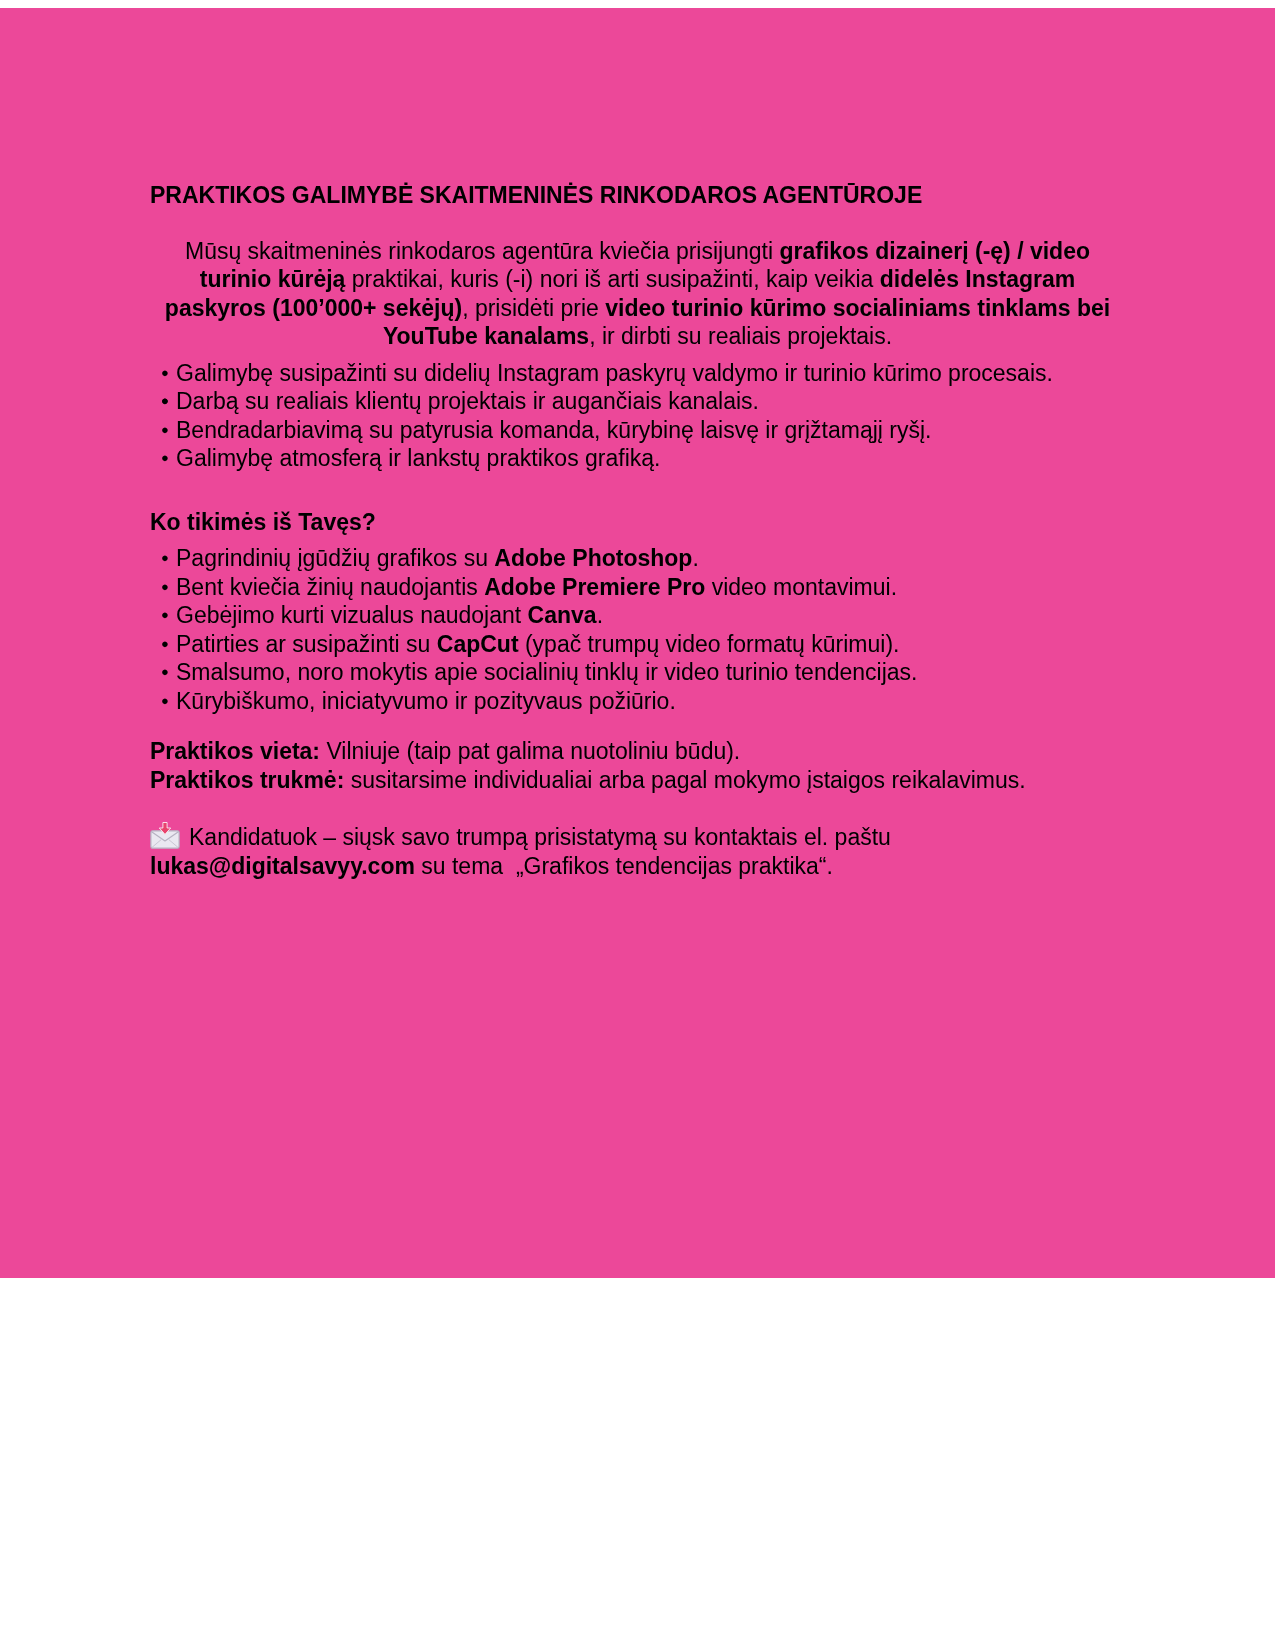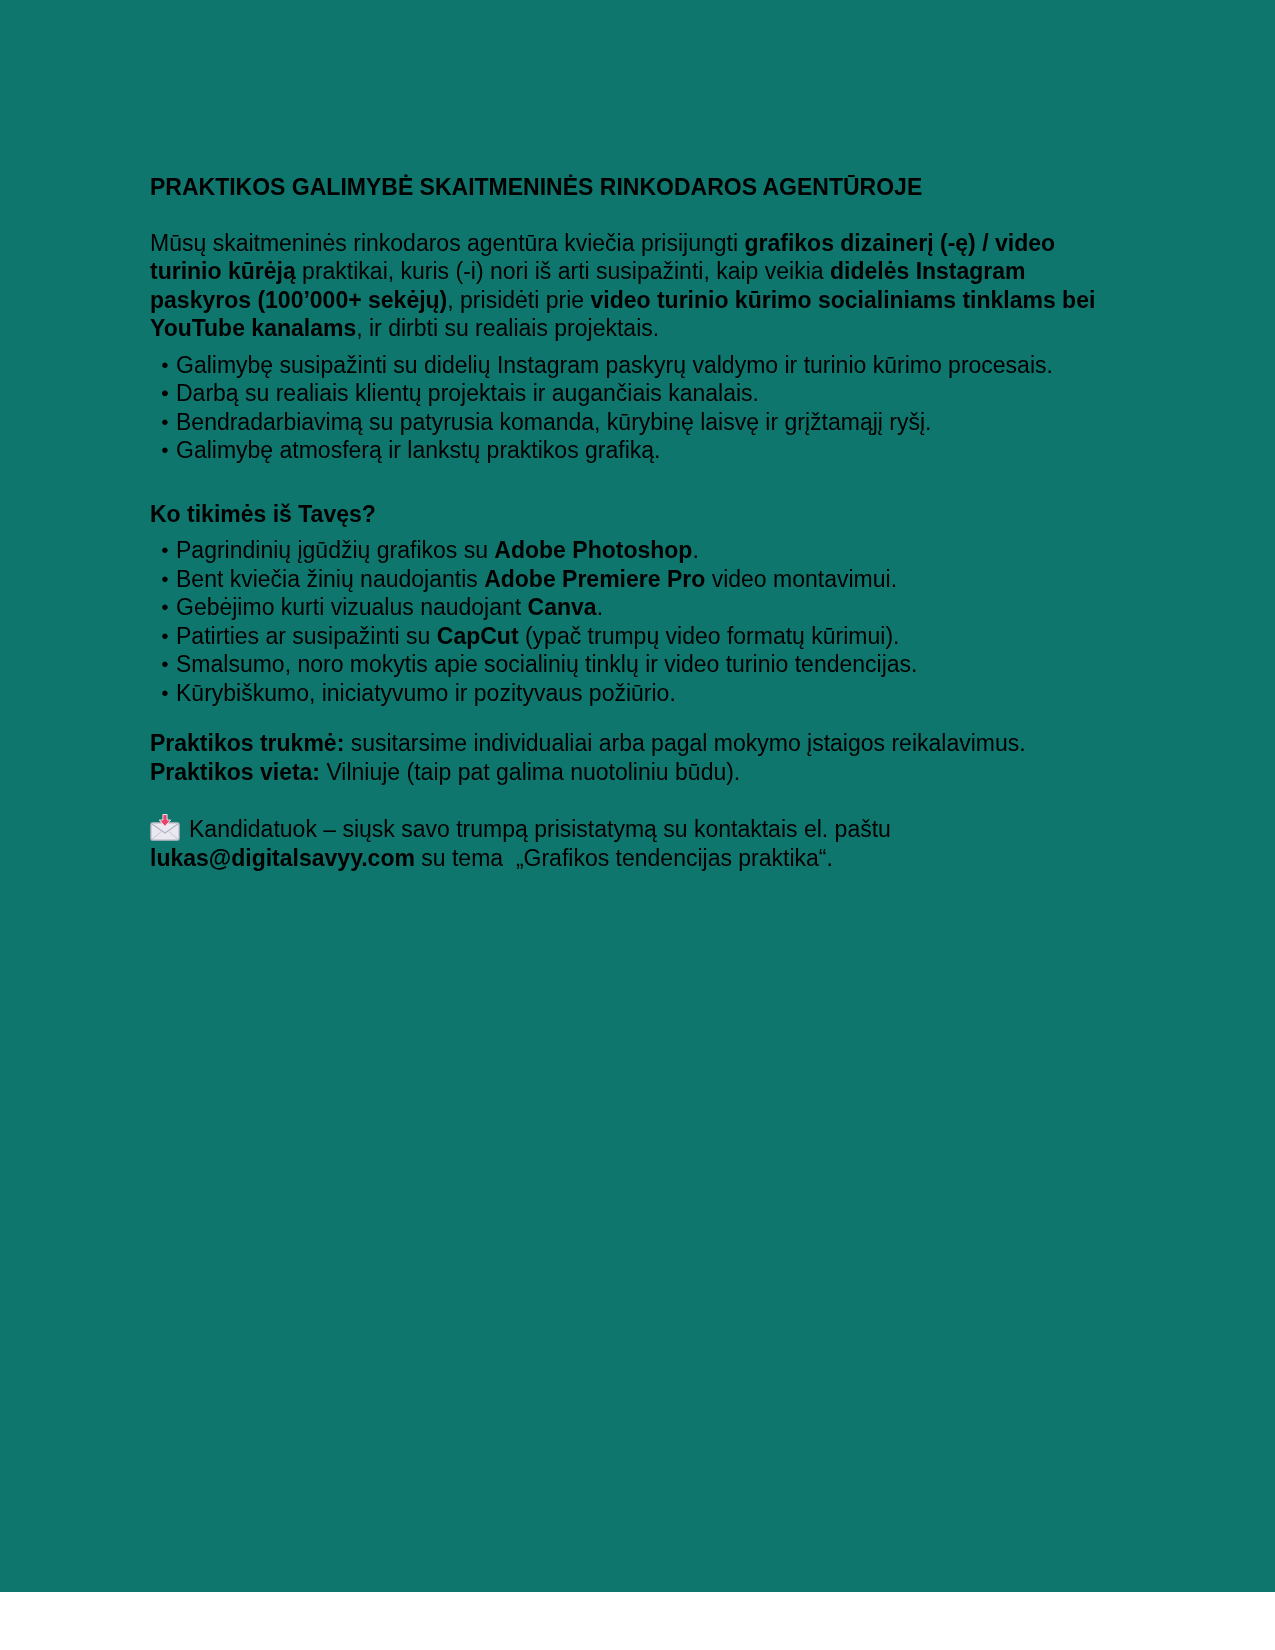--- a/index.html
+++ b/index.html
@@ -3,43 +3,43 @@
 <meta charset="utf-8">
 <style>
   html, body {
     margin: 0;
     padding: 0;
     background: #ffffff;
   }
   .page {
     position: relative;
     width: 1275px;
-    height: 1592px;
+    height: 1270px;
     box-sizing: border-box;
-    margin: 0 auto;
+    margin: 8px auto;
     padding: 173px 150px 0 150px;
-    background: #0f766e;
+    background: #ec4899;
     color: #000000;
     font-family: "Liberation Sans", sans-serif;
     font-size: 23px;
     line-height: 28.5px;
     overflow: hidden;
   }
   h1, h2 {
     font-size: 23px;
     line-height: 28.5px;
     font-weight: bold;
     margin: 0;
   }
   h2 { margin-top: 35px; }
   .para {
     margin: 0;
     white-space: pre-wrap;
   }
-  .para.intro { margin-top: 27px; }
+  .para.intro { margin-top: 27px; text-align: center; }
   ul.doc-list {
     list-style: none;
     margin: 8px 0 0 0;
     padding: 0;
   }
   ul.doc-list li {
     position: relative;
     padding-left: 26px;
   }
   .dot {
@@ -81,22 +81,22 @@
   <ul class="doc-list">
     <li><span class="dot">●</span><span class="para"><span>Pagrindinių įgūdžių grafikos su </span><b>Adobe Photoshop</b><span>.</span></span></li>
     <li><span class="dot">●</span><span class="para"><span>Bent kviečia žinių naudojantis </span><b>Adobe Premiere Pro</b><span> video montavimui.</span></span></li>
     <li><span class="dot">●</span><span class="para"><span>Gebėjimo kurti vizualus naudojant </span><b>Canva</b><span>.</span></span></li>
     <li><span class="dot">●</span><span class="para"><span>Patirties ar susipažinti su </span><b>CapCut</b><span> (ypač trumpų video formatų kūrimui).</span></span></li>
     <li><span class="dot">●</span><span class="para"><span>Smalsumo, noro mokytis apie socialinių tinklų ir video turinio tendencijas.</span></span></li>
     <li><span class="dot">●</span><span class="para"><span>Kūrybiškumo, iniciatyvumo ir pozityvaus požiūrio.</span></span></li>
   </ul>
 
   <div class="details">
+    <p class="para"><b>Praktikos vieta:</b><span> Vilniuje (taip pat galima nuotoliniu būdu).</span></p>
     <p class="para"><b>Praktikos trukmė:</b><span> susitarsime individualiai arba pagal mokymo įstaigos reikalavimus.</span></p>
-    <p class="para"><b>Praktikos vieta:</b><span> Vilniuje (taip pat galima nuotoliniu būdu).</span></p>
   </div>
 
   <p class="para apply"><span class="mail-icon"><svg width="30" height="27" viewBox="0 0 30 27" xmlns="http://www.w3.org/2000/svg">
           <rect x="0.9" y="8.8" width="28.2" height="17.4" rx="1.6" fill="#eae8f1" stroke="#b6b2c2" stroke-width="1.2"></rect>
           <path d="M1.6 9.8 L15 19 L28.4 9.8" fill="none" stroke="#b6b2c2" stroke-width="1.2" stroke-linejoin="round"></path>
           <path d="M2 25.4 L11.2 17.6 M28 25.4 L18.8 17.6" fill="none" stroke="#c9c6d4" stroke-width="1"></path>
           <path d="M12.9 0.5 h4.2 v5.5 h3.6 L15 12.4 L9.3 6 h3.6 Z" fill="#e8436d" stroke="#ffffff" stroke-width="0.8" stroke-linejoin="round"></path>
         </svg></span><span><span>Kandidatuok – siųsk savo trumpą prisistatymą su kontaktais el. paštu </span><b>lukas@digitalsavyy.com</b><span> su tema  „Grafikos tendencijas praktika“.</span></span></p>
 
 </div>

